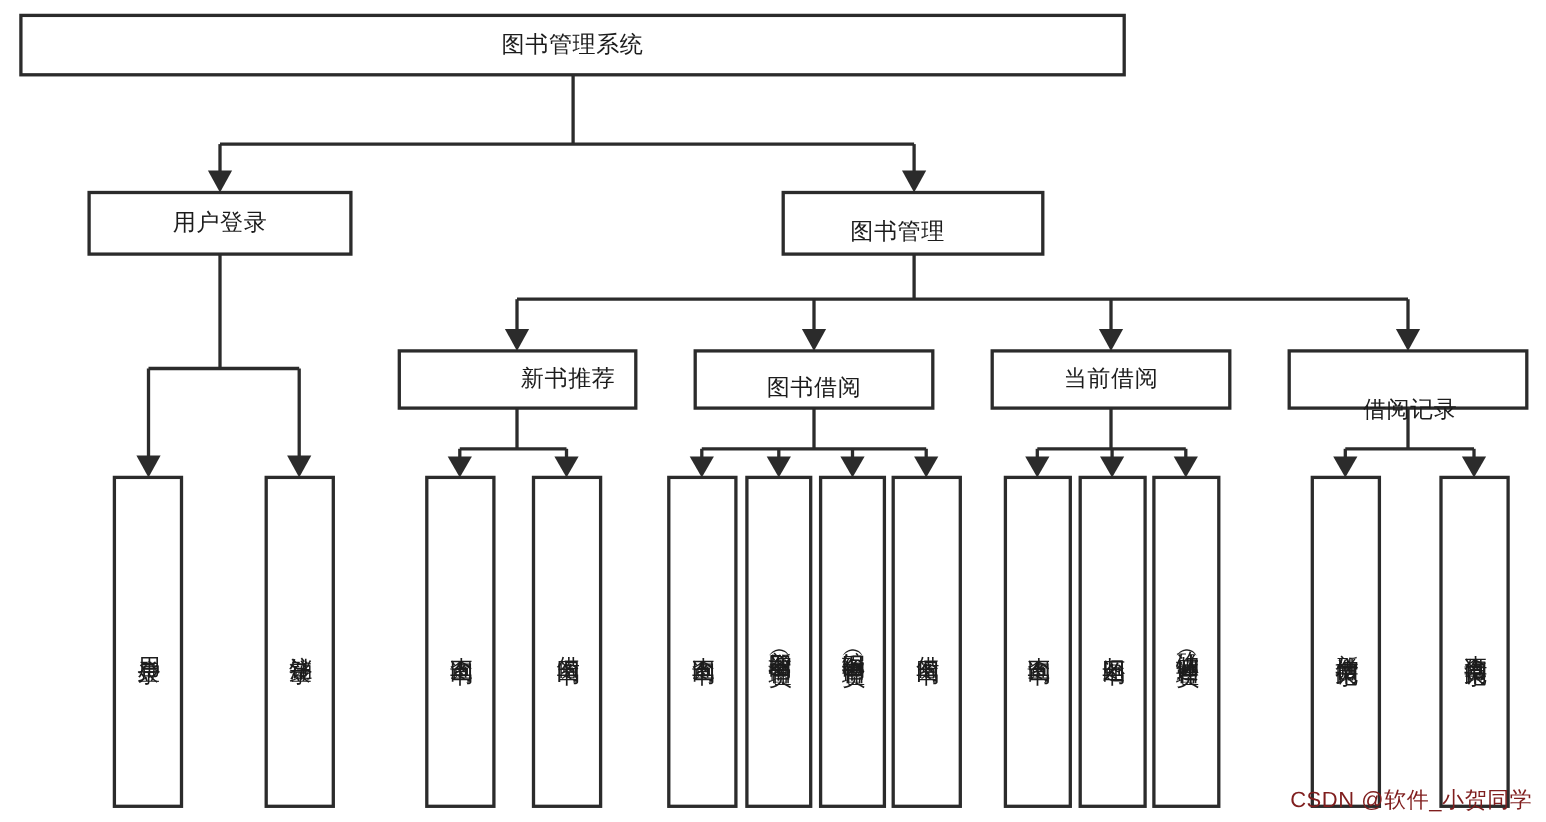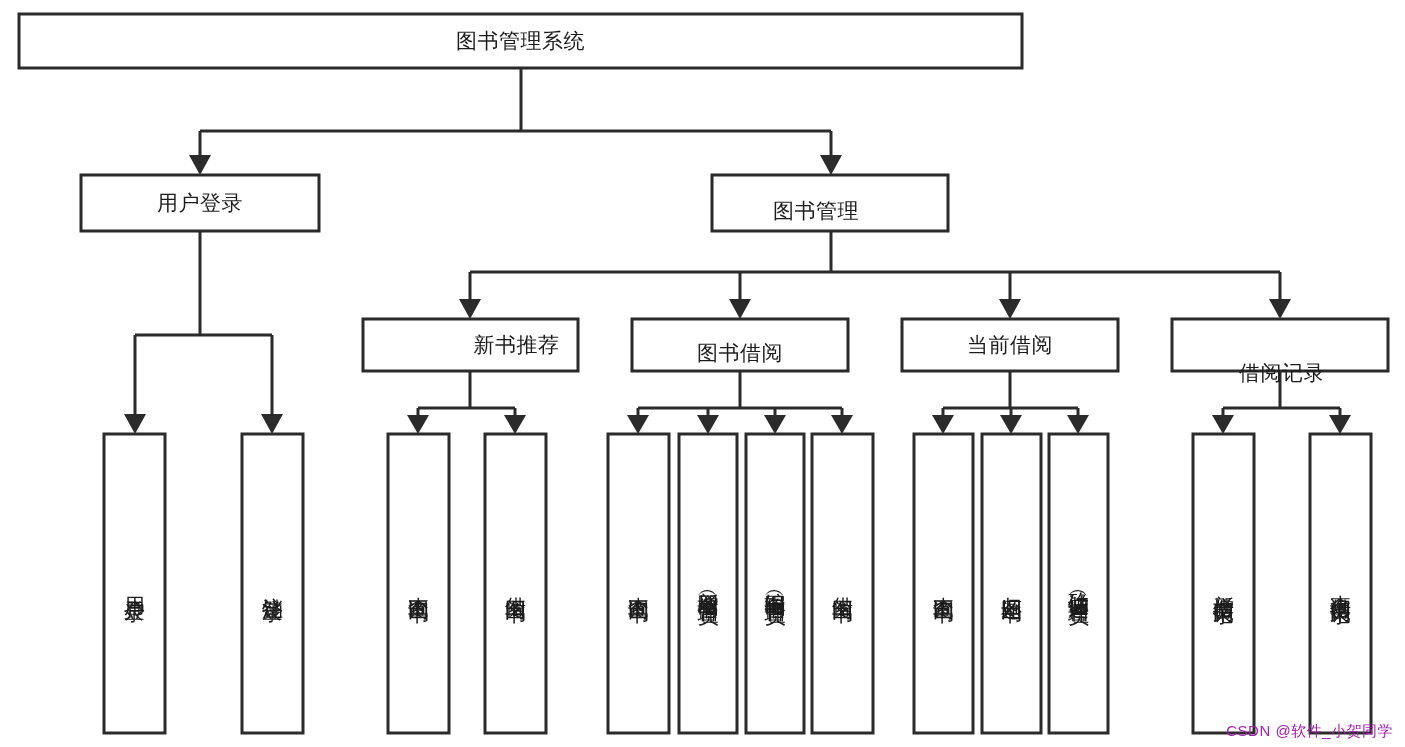--- a/index.html
+++ b/index.html
@@ -64,22 +64,22 @@
     letter-spacing: 2px;
     line-height: 1.05;
     writing-mode: vertical-rl;
     text-orientation: upright;
     pointer-events: none;
   }
   #watermark {
     position: absolute;
     right: 12px;
     bottom: 6px;
-    font-size: 15px;
-    color: #a21caf;
+    font-size: 20px;
+    color: #7f1d1d;
     letter-spacing: 0.5px;
     white-space: nowrap;
     pointer-events: none;
   }
 </style>
 </head>
 <body>
 
 <div id="diagram-root">
 

